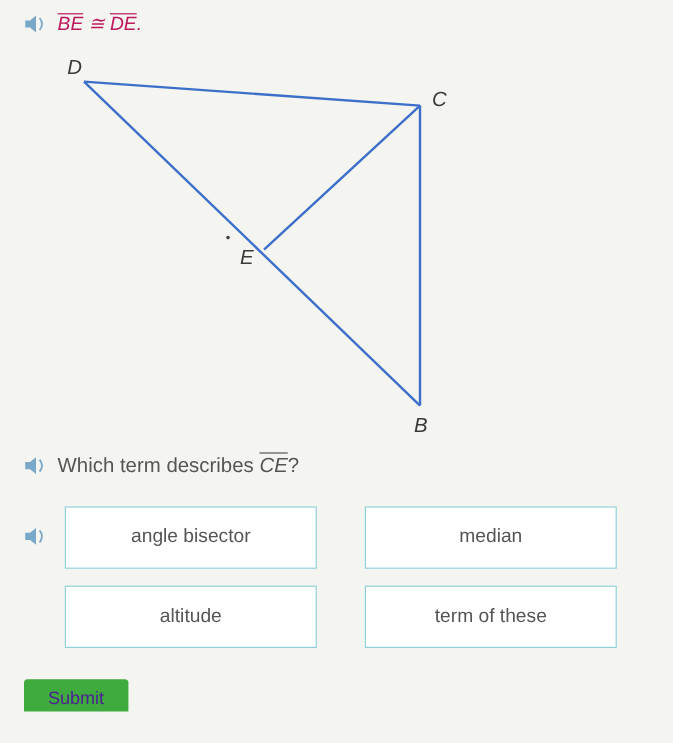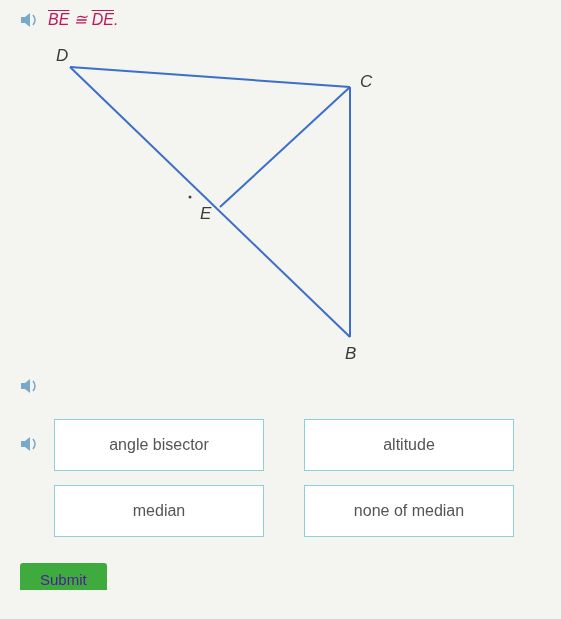--- a/index.html
+++ b/index.html
@@ -111,32 +111,35 @@
   </svg>
 </div>
 
 <div class="question-line">
   <span class="speaker-icon">
     <svg width="20" height="18" viewBox="0 0 20 18">
       <polygon points="1,6 5,6 10,2 10,16 5,12 1,12" fill="#7aa8c9"></polygon>
       <path d="M13 4 Q17 9 13 14" stroke="#7aa8c9" stroke-width="1.5" fill="none"></path>
     </svg>
   </span>
+  <span>
+    <span>Which term describes </span><span class="seg-over">CE</span><span>?</span>
+  </span>
 </div>
 
 <div class="answers-area">
   <span class="speaker-icon side-speaker">
     <svg width="20" height="18" viewBox="0 0 20 18">
       <polygon points="1,6 5,6 10,2 10,16 5,12 1,12" fill="#7aa8c9"></polygon>
       <path d="M13 4 Q17 9 13 14" stroke="#7aa8c9" stroke-width="1.5" fill="none"></path>
     </svg>
   </span>
   <div class="answer-grid">
     <div class="answer-btn">angle bisector</div>
+    <div class="answer-btn">median</div>
     <div class="answer-btn">altitude</div>
-    <div class="answer-btn">median</div>
-    <div class="answer-btn">none of median</div>
+    <div class="answer-btn">term of these</div>
   </div>
 </div>
 
 <div class="submit-row">
   <button class="submit-btn">Submit</button>
 </div>
 
 </body></html>

